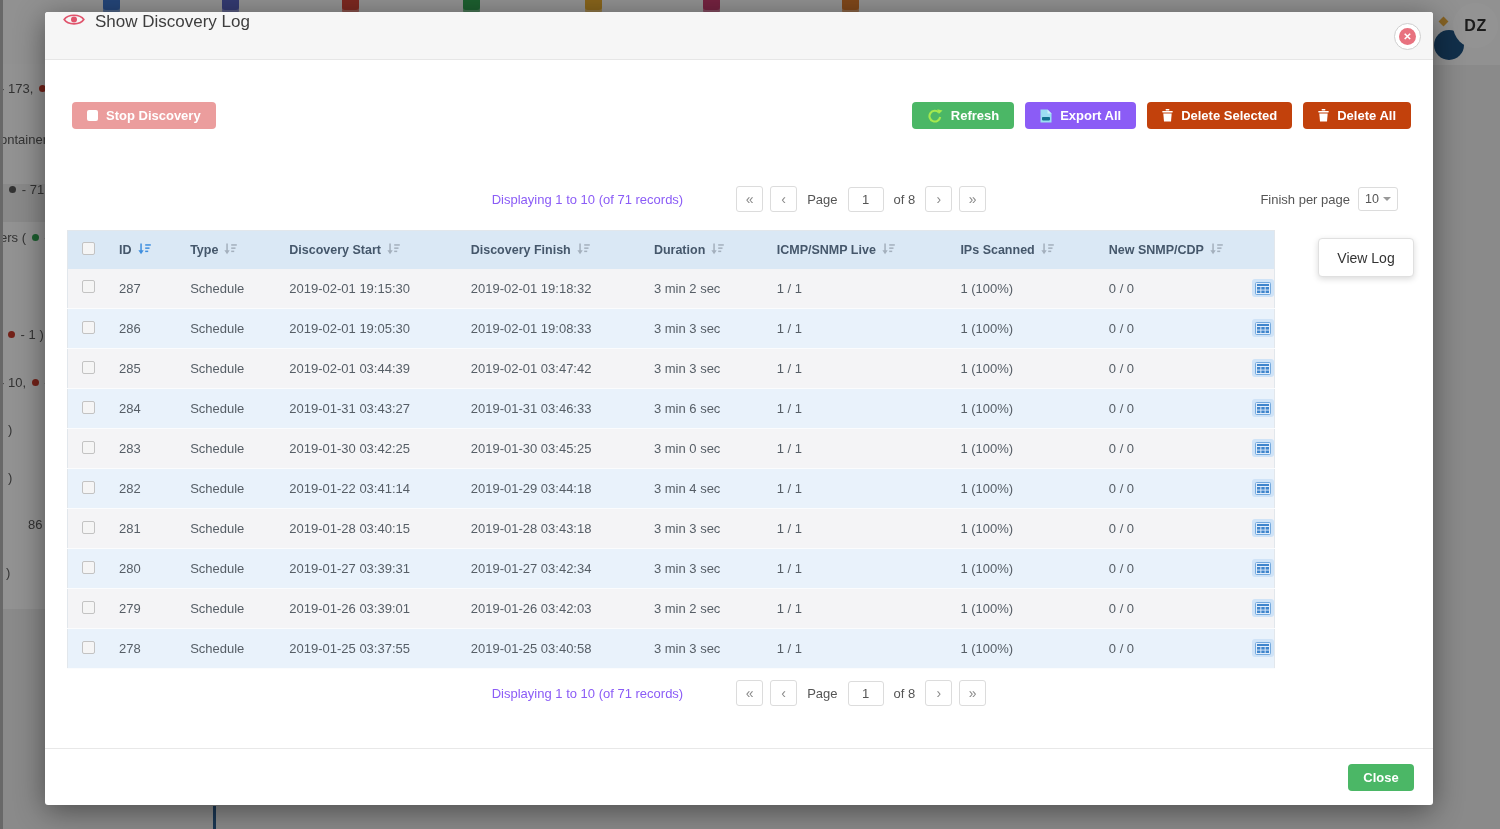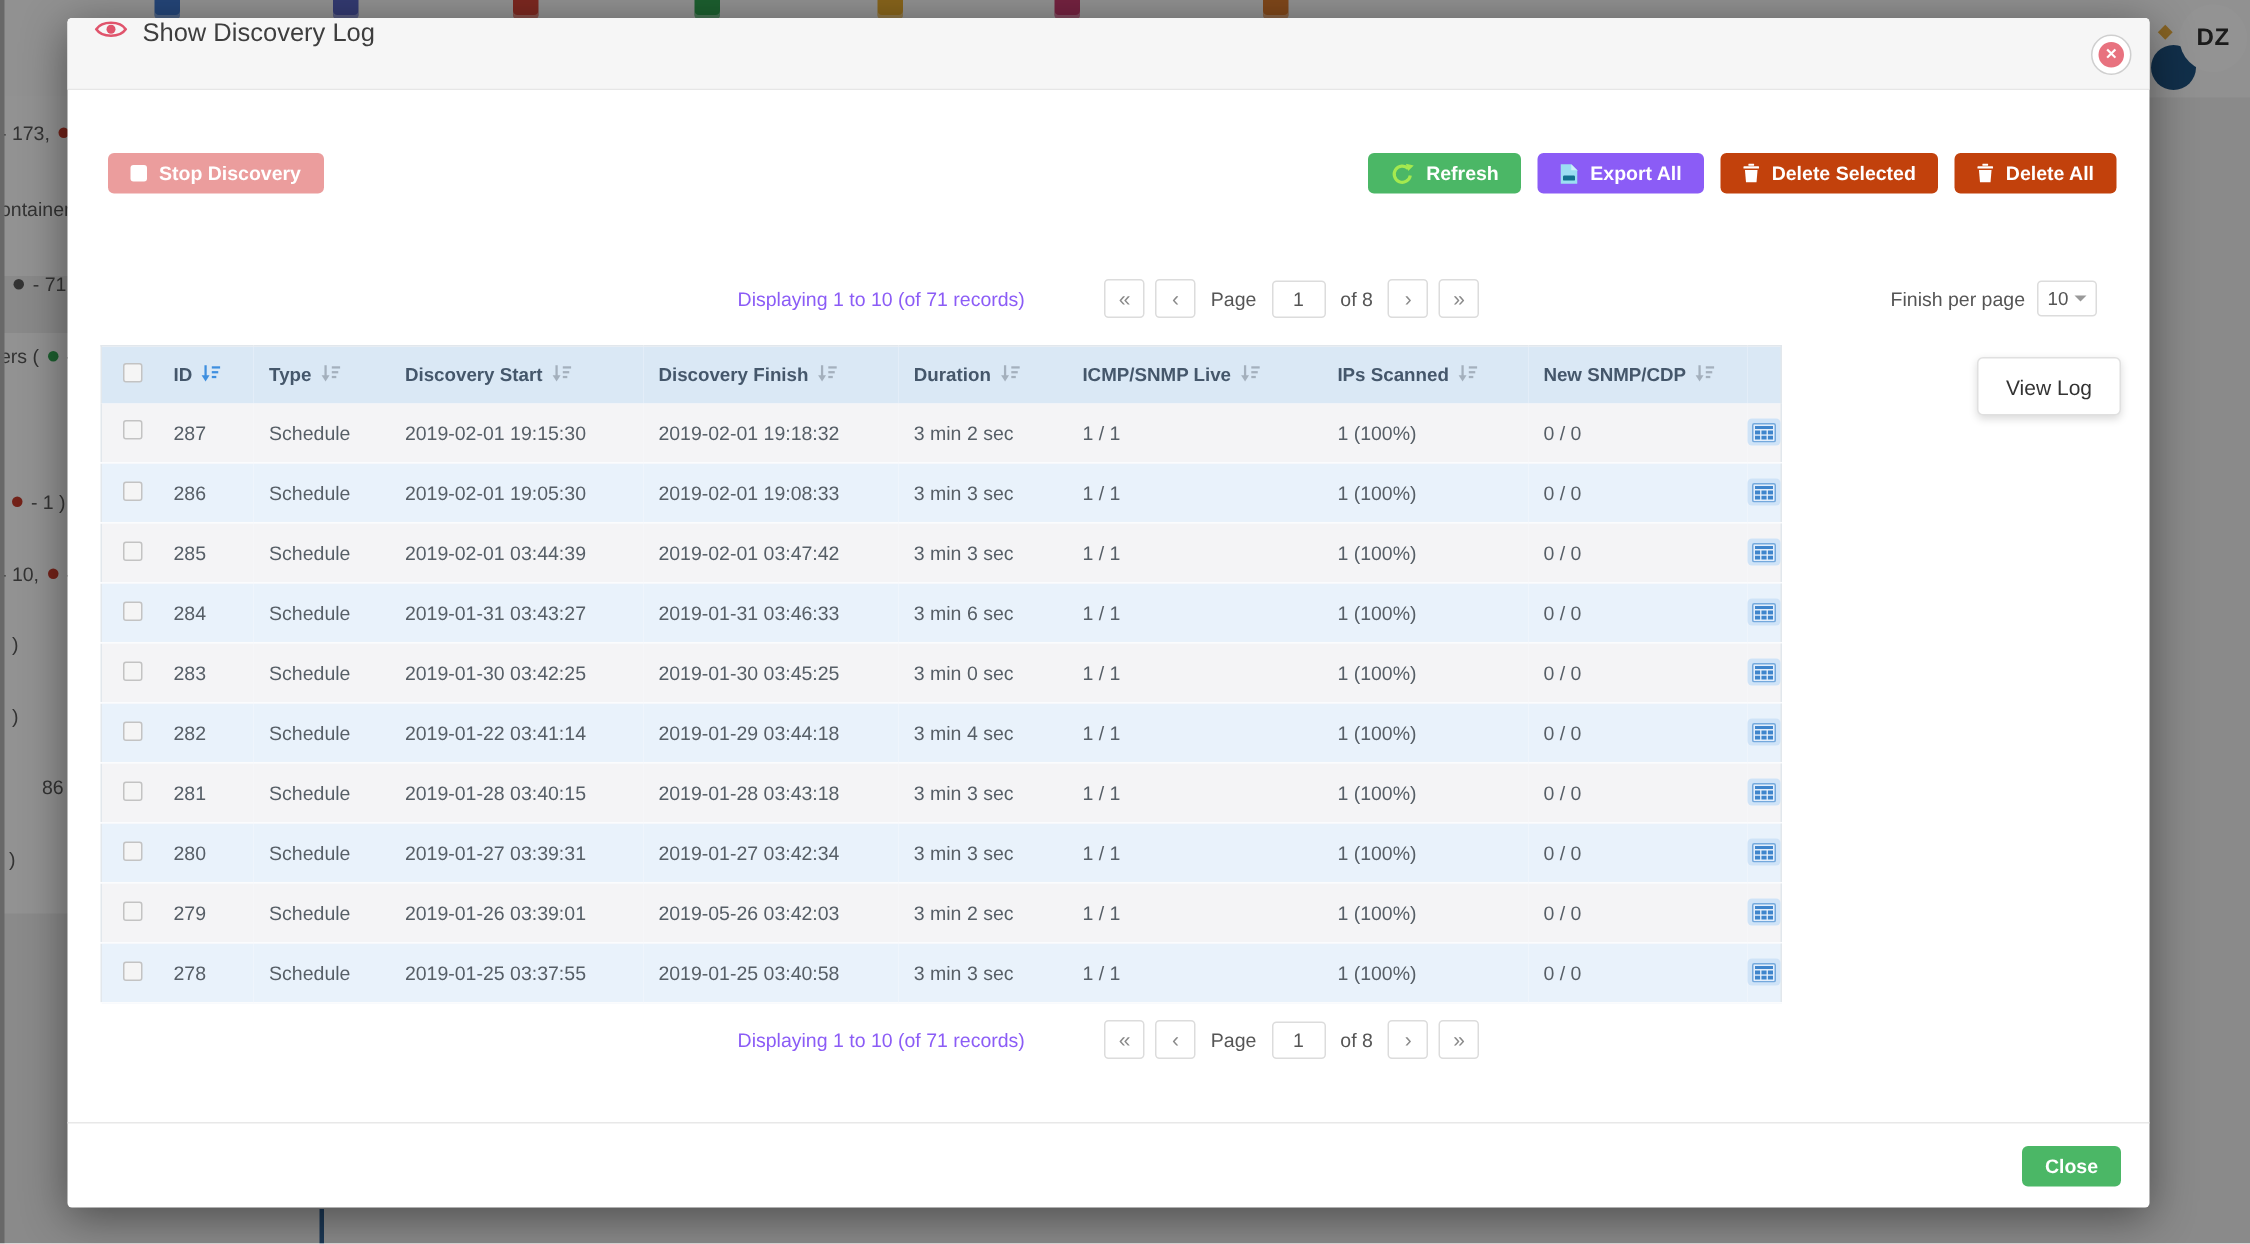--- a/index.html
+++ b/index.html
@@ -63,21 +63,21 @@
             font-family:"Liberation Sans",sans-serif; }
   .pg-label { font-size:13px; color:#555; margin:0 3px; }
   .pg-input { width:36px; height:25px; border:1px solid #dcdcdc; border-radius:3px; text-align:center;
               font-size:13px; color:#555; font-family:"Liberation Sans",sans-serif; }
   .ipp { position:absolute; right:13px; top:2px; display:flex; align-items:center; gap:8px; font-size:13px; color:#555; }
   .ipp-select { min-width:40px; height:24px; border:1px solid #dcdcdc; border-radius:3px; background:#fff;
                 display:flex; align-items:center; justify-content:center; gap:4px; padding:0 6px; font-size:12.5px; cursor:pointer; }
   .caret { width:0; height:0; border-left:4px solid transparent; border-right:4px solid transparent; border-top:4px solid #999; }
 
   
-  .dtable { margin-top:17px; width:1121px; border-collapse:collapse; border:1px solid #e2e7ec; }
+  .dtable { margin-top:17px; width:1208px; border-collapse:collapse; border:1px solid #e2e7ec; }
   .dtable thead tr { background:#dae8f5; height:38px; }
   .dtable th { text-align:left; font-size:12.5px; color:#45576b; font-weight:bold; padding-left:10px; white-space:nowrap; }
   .dtable th .th-label { margin-right:6px; }
   .sort-icon { vertical-align:-1px; }
   .dtable td { height:40px; font-size:13px; color:#565e66; padding-left:10px; white-space:nowrap; }
   .dtable tr.row-a { background:#f4f4f6; }
   .dtable tr.row-b { background:#e9f2fb; }
   .dtable tbody tr { border-bottom:1px solid #fbfcfd; }
   .c-check { padding-left:14px !important; }
   .checkbox { display:inline-block; width:13px; height:13px; border:1px solid #c3c3c3; border-radius:2px; background:#f5f5f5; cursor:pointer; }
@@ -464,21 +464,21 @@
                   <rect x="10.6" y="5" width="3.4" height="6" fill="#3f85cc"></rect>
                   <rect x="2" y="7.6" width="12" height="0.9" fill="#e3eefb"></rect>
                 </svg>
               </span></td>
           </tr>
           <tr class="row-a">
             <td class="c-check"><span class="checkbox"></span></td>
             <td>279</td>
             <td>Schedule</td>
             <td>2019-01-26 03:39:01</td>
-            <td>2019-05-26 03:42:03</td>
+            <td>2019-01-26 03:42:03</td>
             <td>3 min 2 sec</td>
             <td>1 / 1</td>
             <td>1 (100%)</td>
             <td>0 / 0</td>
             <td class="c-action"><span class="viewlog-btn">
                 <svg width="16" height="13" viewBox="0 0 16 13">
                   <rect x="0.5" y="0.5" width="15" height="12" rx="1" fill="#e3eefb" stroke="#74a9dd"></rect>
                   <rect x="2" y="2" width="12" height="2" fill="#3f85cc"></rect>
                   <rect x="2" y="5" width="3.4" height="6" fill="#3f85cc"></rect>
                   <rect x="6.3" y="5" width="3.4" height="6" fill="#3f85cc"></rect>

